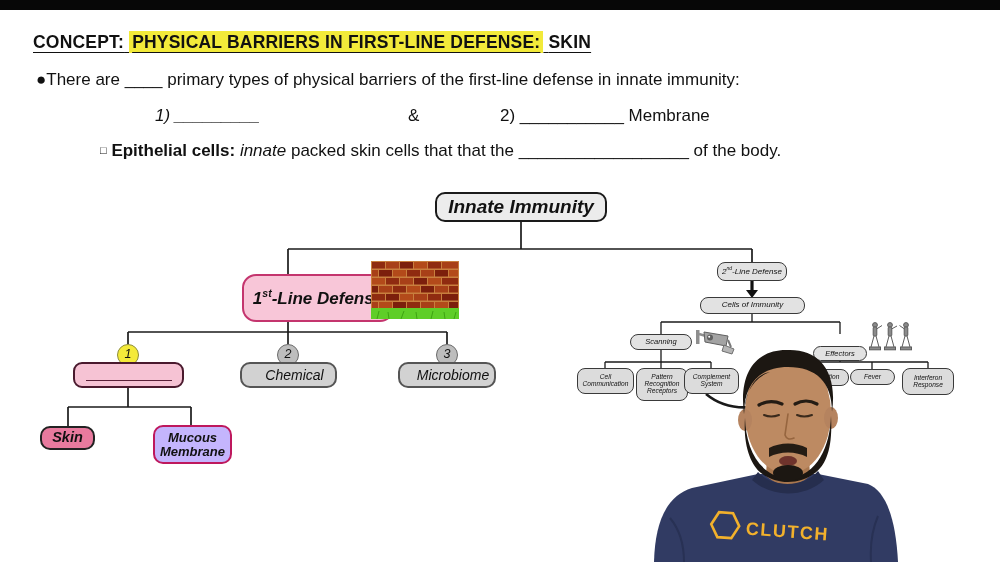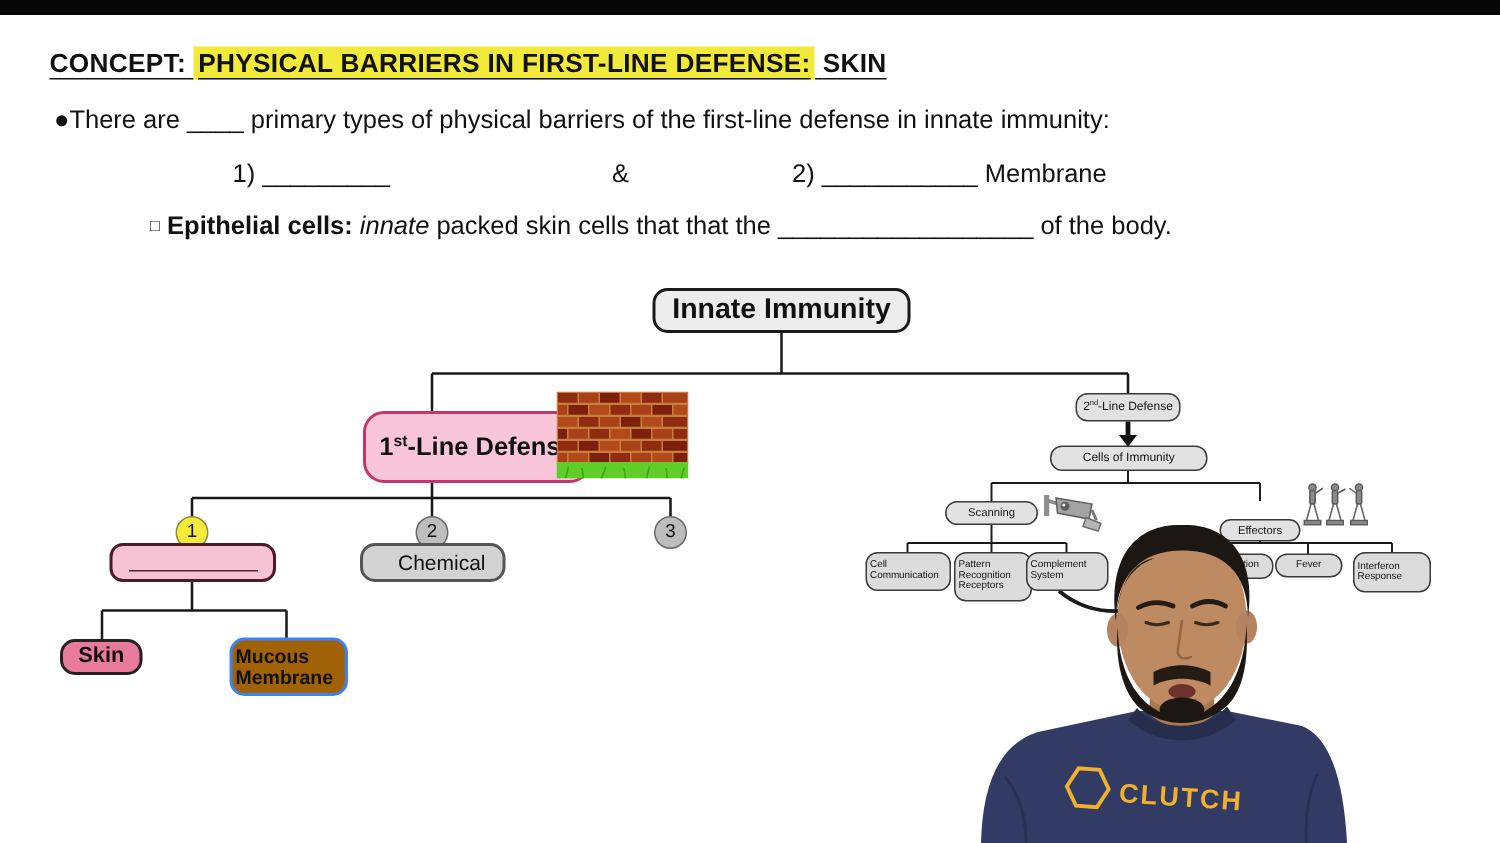--- a/index.html
+++ b/index.html
@@ -9,30 +9,30 @@
   
   #topbar{left:0;top:0;width:1000px;height:10px;background:#070707;}
   
   .title{left:33px;top:32px;font-size:17.5px;font-weight:bold;letter-spacing:.2px;
          text-decoration:underline;text-underline-offset:4px;white-space:nowrap;}
   .hl{padding:1px 3px;}
   .line{font-size:17px;white-space:nowrap;}
   .sq{font-size:11px;vertical-align:2px;}
   
   .node{position:absolute;display:flex;align-items:center;justify-content:center;
-        box-sizing:border-box;background:#d9d9d9;border:2px solid #4a4a4a;
-        border-radius:10px;line-height:1.05;}
+        text-align:center;box-sizing:border-box;background:#d9d9d9;border:2px solid #4a4a4a;
+        border-radius:10px;line-height:1.05;font-style:italic;}
   .root{background:#ececec;border:2.2px solid #1a1a1a;font-weight:bold;font-size:19px;}
   .pinkbig{background:#f8c6d8;border:2.5px solid #c4356e;border-radius:14px;font-weight:bold;font-size:17px;}
   .graymid{background:#d2d2d2;border:2px solid #555;font-size:14px;padding-left:12px;}
   .circle{border-radius:50%;font-size:12.5px;background:#bdbdbd;border:1.5px solid #6a6a6a;}
   .circle.yellow{background:#f4ea3a;border-color:#8d8d3a;}
   .pinkblank{background:#f6c3d4;border:2px solid #4a1a2e;border-radius:9px;}
   .skinbox{background:#e87a9e;border:2px solid #222;font-weight:bold;font-size:14.5px;}
-  .purple{background:#a16207;border:2px solid #3b82f6;font-weight:bold;font-size:13px;}
+  .purple{background:#c4b5fd;border:2px solid #be185d;font-weight:bold;font-size:13px;}
   .tiny{background:#e2e2e2;border:1.4px solid #3a3a3a;border-radius:8px;font-size:8px;}
   .micro{background:#dcdcdc;border:1.3px solid #3a3a3a;border-radius:8px;font-size:6.6px;padding:1px 2px;}
   sup{font-size:62%;vertical-align:super;}
   svg{display:block;}
 </style>
 </head>
 <body>
 
 <div id="stage">
 
@@ -41,23 +41,23 @@
   <div class="abs title">
     <span>CONCEPT:</span>
     <span class="hl" style="background:#f2ea3a;">PHYSICAL BARRIERS IN FIRST-LINE DEFENSE:</span>
     <span>SKIN</span>
   </div>
 
   <div class="abs line" style="left:36px;top:70px;">
     <span>●</span><span>There are ____ primary types of physical barriers of the first-line defense in innate immunity:</span>
   </div>
 
-  <div class="abs line" style="left:155px;top:106px;">1) _________</div>
+  <div class="abs line" style="left:155px;top:106px;font-style:italic;">1) _________</div>
   <div class="abs line" style="left:408px;top:106px;">&amp;</div>
-  <div class="abs line" style="left:528px;top:106px;text-align:right;">2) ___________ Membrane</div>
+  <div class="abs line" style="left:500px;top:106px;text-align:right;">2) ___________ Membrane</div>
 
   <div class="abs line" style="left:100px;top:141px;">
     <span class="sq">□</span>
     <b>Epithelial cells:</b>
     <i>innate</i>
     <span>packed skin cells that that the __________________ of the body.</span>
   </div>
 
   <svg class="abs" style="left:0;top:0;" width="1000" height="562">
     <g stroke="#1a1a1a" stroke-width="1.7" fill="none">
@@ -163,20 +163,21 @@
   <div class="node tiny" style="left:700px;top:297px;width:105px;height:17px;">Cells of Immunity</div>
 
   <div class="node circle yellow" style="left:117px;top:344px;width:22px;height:22px;">1</div>
   <div class="node circle" style="left:277px;top:344px;width:22px;height:22px;">2</div>
   <div class="node circle" style="left:436px;top:344px;width:22px;height:22px;">3</div>
 
   <div class="node pinkblank" style="left:73px;top:362px;width:111px;height:26px;">
     <div style="width:86px;height:0;border-top:1.6px solid #5a2038;margin-top:10px;"></div>
   </div>
   <div class="node graymid" style="left:240px;top:362px;width:97px;height:26px;">Chemical</div>
+  <div class="node graymid" style="left:398px;top:362px;width:98px;height:26px;">Microbiome</div>
 
   <div class="node skinbox" style="left:40px;top:426px;width:55px;height:24px;">Skin</div>
   <div class="node purple" style="left:153px;top:425px;width:79px;height:39px;padding:2px;">Mucous Membrane</div>
 
   <div class="node tiny" style="left:630px;top:334px;width:62px;height:16px;border-radius:8px;font-size:7.5px;">Scanning</div>
 
   <svg class="abs" style="left:694px;top:327px;" width="46" height="30" viewBox="0 0 46 30">
     <rect x="2" y="3" width="3.5" height="14" fill="#8e8e8e"></rect>
     <line x1="5" y1="7" x2="12" y2="9" stroke="#8e8e8e" stroke-width="2.5"></line>
     <polygon points="10,5 34,9 32,19 11,15" fill="#a3a3a3" stroke="#5f5f5f" stroke-width="1"></polygon>

